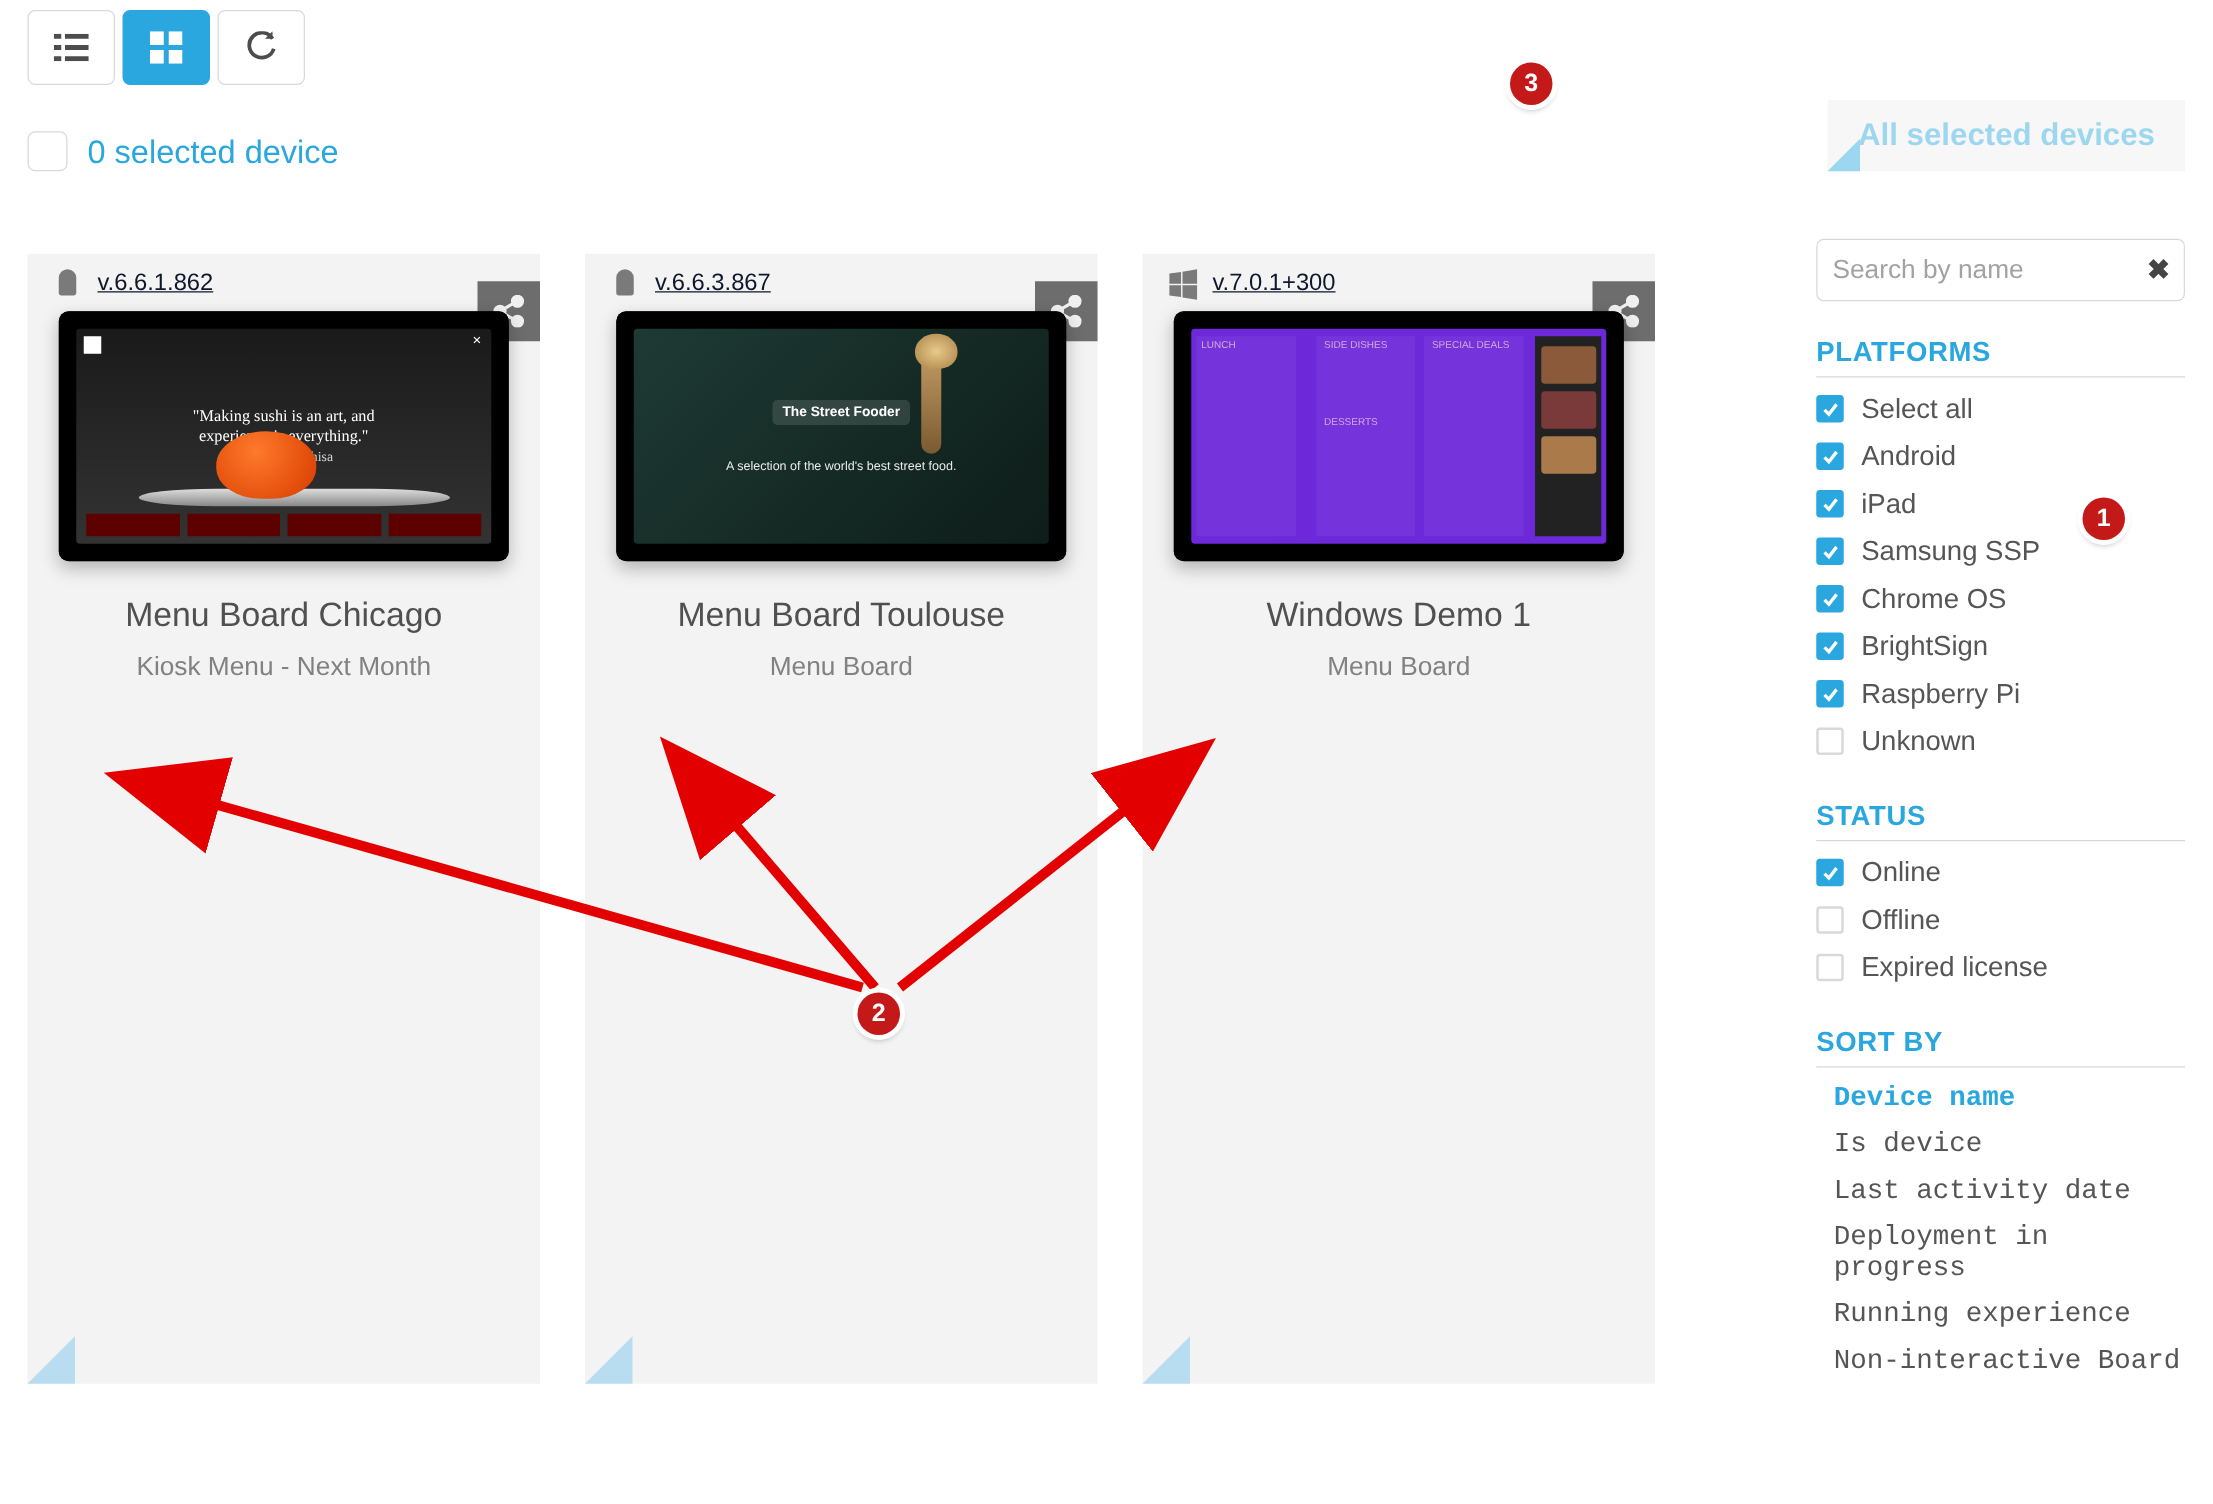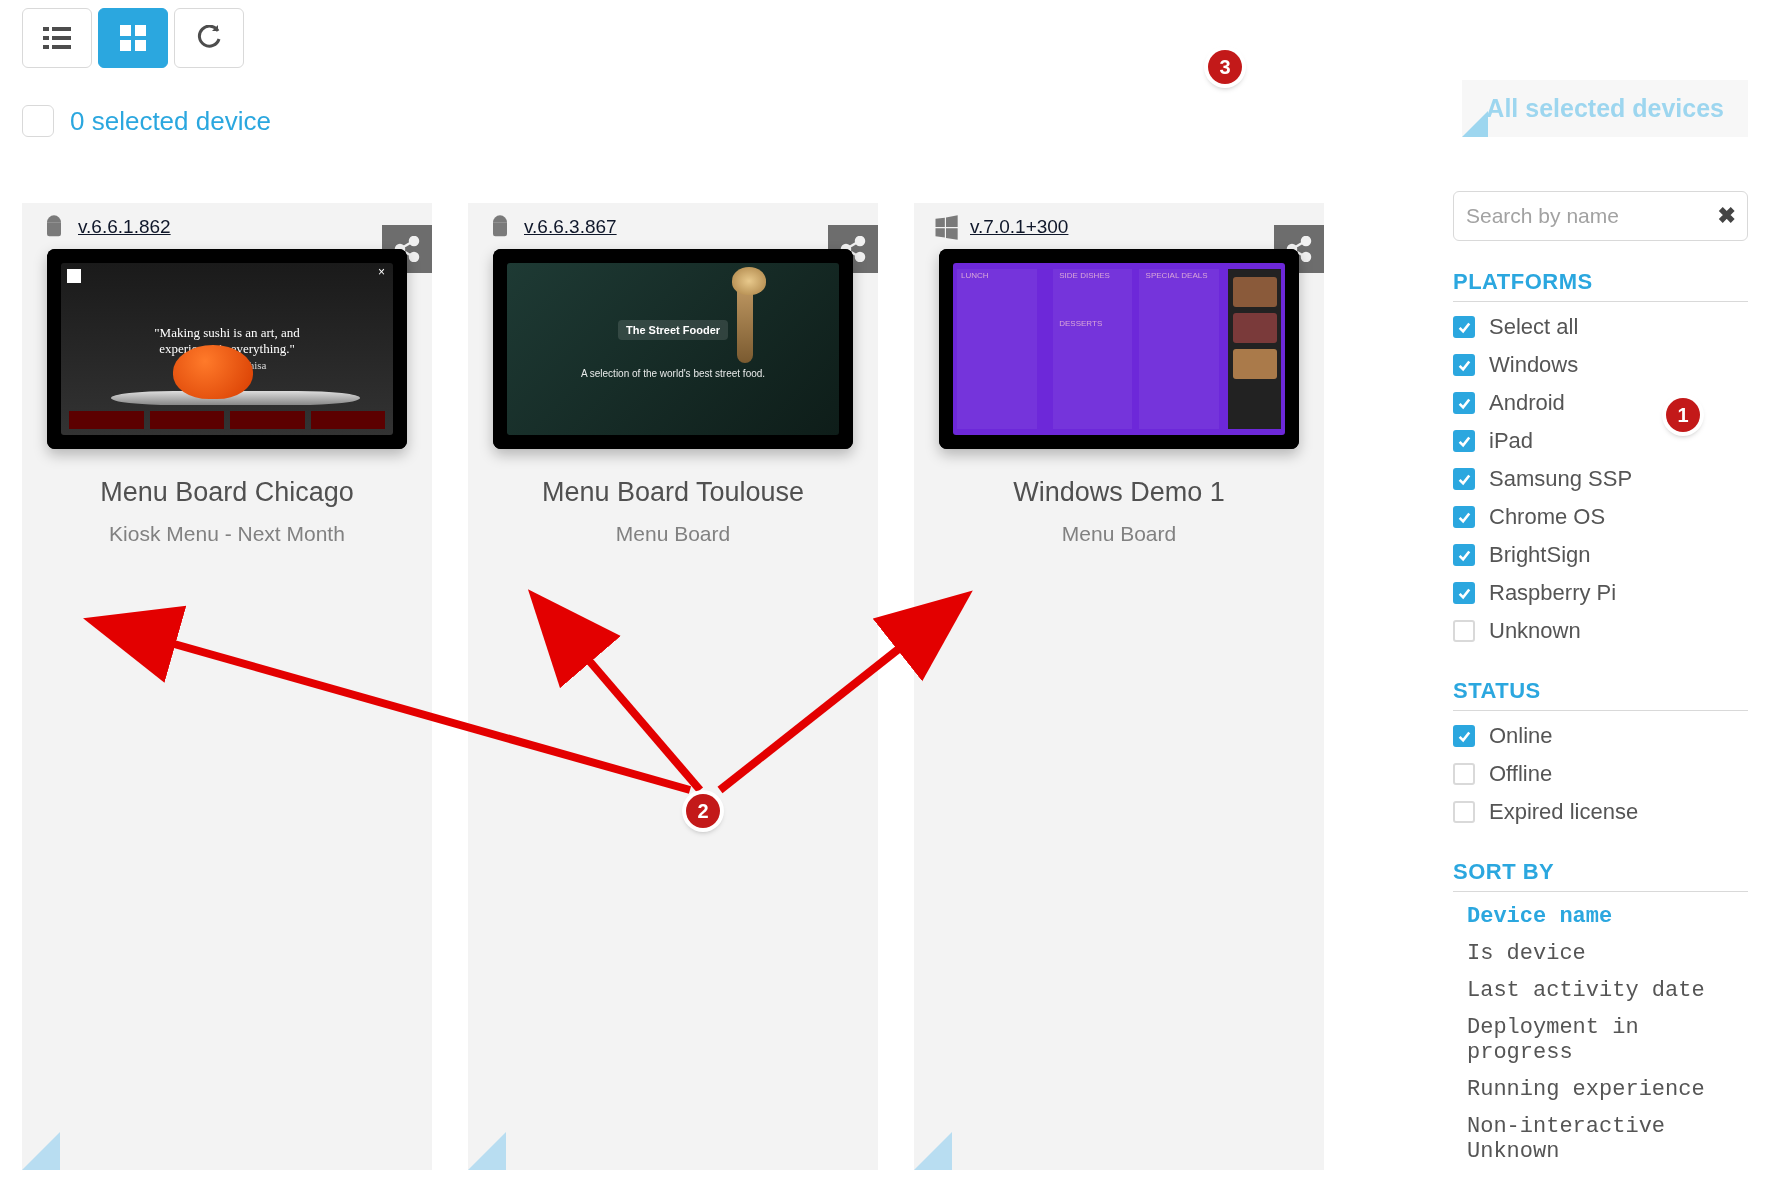--- a/index.html
+++ b/index.html
@@ -392,21 +392,21 @@
         <div class="thumb-wrap">
           <div class="thumb">
             <div class="thumb-inner thumb-c" style="background:#6d28d9;">
               <div class="panel" style="left:4px; width:24%;"></div>
               <div class="panel" style="left:30%; width:24%;"></div>
               <div class="panel" style="left:56%; width:24%;"></div>
               <div class="panel" style="right:4px; width:16%; background:#222;"></div>
               <div style="position:absolute; top:8px; left:8px; font-size:8px; color:#d9a6d9;">LUNCH</div>
               <div style="position:absolute; top:8px; left:32%; font-size:8px; color:#d9a6d9;">SIDE DISHES</div>
               <div style="position:absolute; top:8px; left:58%; font-size:8px; color:#d9a6d9;">SPECIAL DEALS</div>
-              <div style="position:absolute; top:56px; left:32%; font-size:8px; color:#d9a6d9;">DESSERTS</div>
+              <div style="position:absolute; top:70px; left:32%; font-size:8px; color:#d9a6d9;">DESSERTS</div>
               <div style="position:absolute; right:8px; top:14px; width:44px; height:30px; background:#8a5a3a; border-radius:3px;"></div>
               <div style="position:absolute; right:8px; top:50px; width:44px; height:30px; background:#7a3a3a; border-radius:3px;"></div>
               <div style="position:absolute; right:8px; top:86px; width:44px; height:30px; background:#aa7a4a; border-radius:3px;"></div>
             </div>
           </div>
         </div>
         <div class="card-title">Windows Demo 1</div>
         <div class="card-sub">Menu Board</div>
       </div>
 
@@ -420,28 +420,20 @@
 
       <div class="side-title">PLATFORMS</div>
       <div id="platforms-list">
           <div class="check-row">
             <div class="cbox checked">
               <svg viewBox="0 0 16 16" fill="none" stroke="#fff" stroke-width="3">
                 <polyline points="3,9 7,13 14,4"></polyline>
               </svg>
             </div>
             <span>Select all</span>
-          </div>
-          <div class="check-row">
-            <div class="cbox checked">
-              <svg viewBox="0 0 16 16" fill="none" stroke="#fff" stroke-width="3">
-                <polyline points="3,9 7,13 14,4"></polyline>
-              </svg>
-            </div>
-            <span>Windows</span>
           </div>
           <div class="check-row">
             <div class="cbox checked">
               <svg viewBox="0 0 16 16" fill="none" stroke="#fff" stroke-width="3">
                 <polyline points="3,9 7,13 14,4"></polyline>
               </svg>
             </div>
             <span>Android</span>
           </div>
           <div class="check-row">
@@ -510,21 +502,21 @@
           </div>
         </div>
 
       <div class="side-title">SORT BY</div>
       <div id="sort-list">
           <div class="sort-item active">Device name</div>
           <div class="sort-item">Is device</div>
           <div class="sort-item">Last activity date</div>
           <div class="sort-item">Deployment in progress</div>
           <div class="sort-item">Running experience</div>
-          <div class="sort-item">Non-interactive Unknown</div>
+          <div class="sort-item">Non-interactive Board</div>
         </div>
     </div>
   </div>
 
   <div class="overlay">
     <svg width="100%" height="100%" style="position:absolute; inset:0;">
       <defs>
         <marker id="ah" markerWidth="14" markerHeight="14" refX="2" refY="5" orient="auto">
           <path d="M0,0 L12,5 L0,10 z" fill="#e30000"></path>
         </marker>

